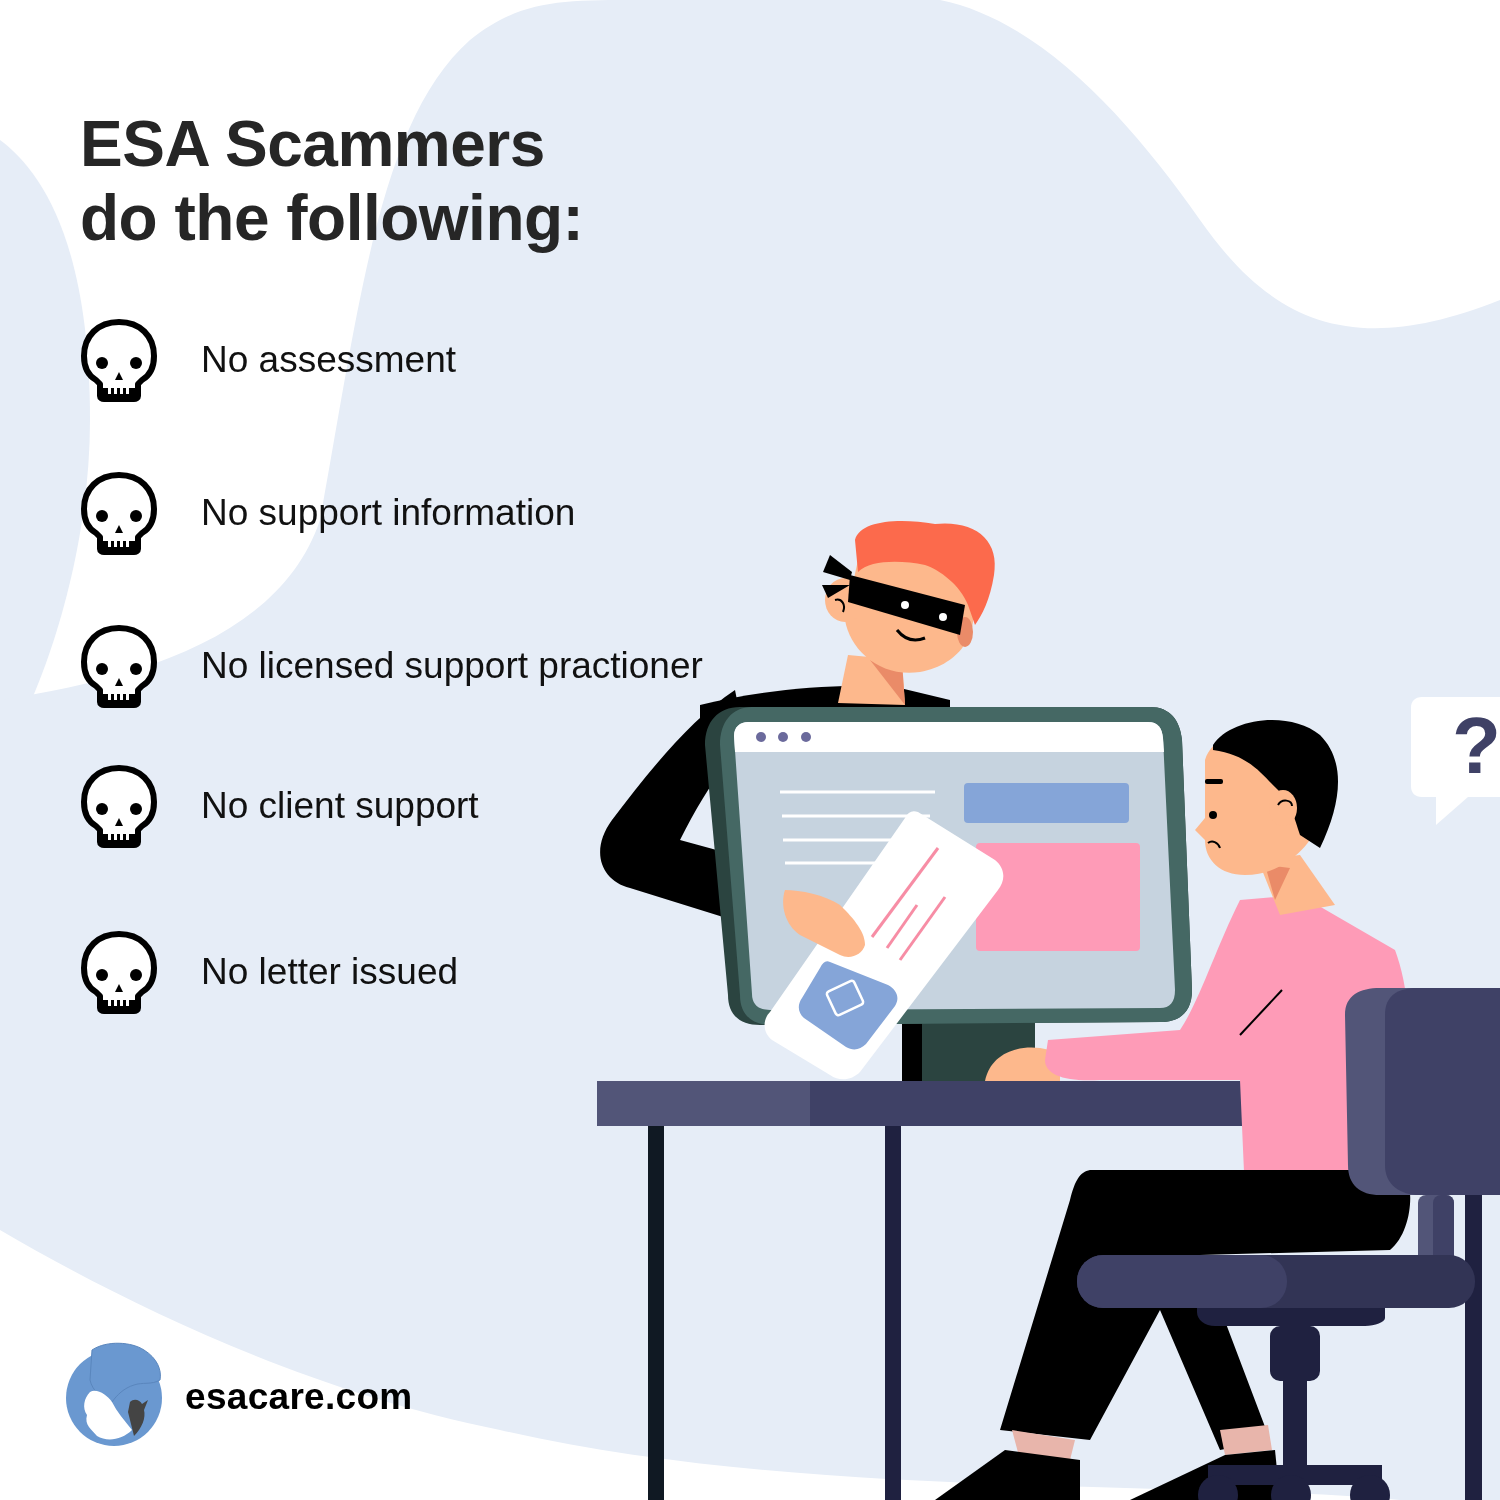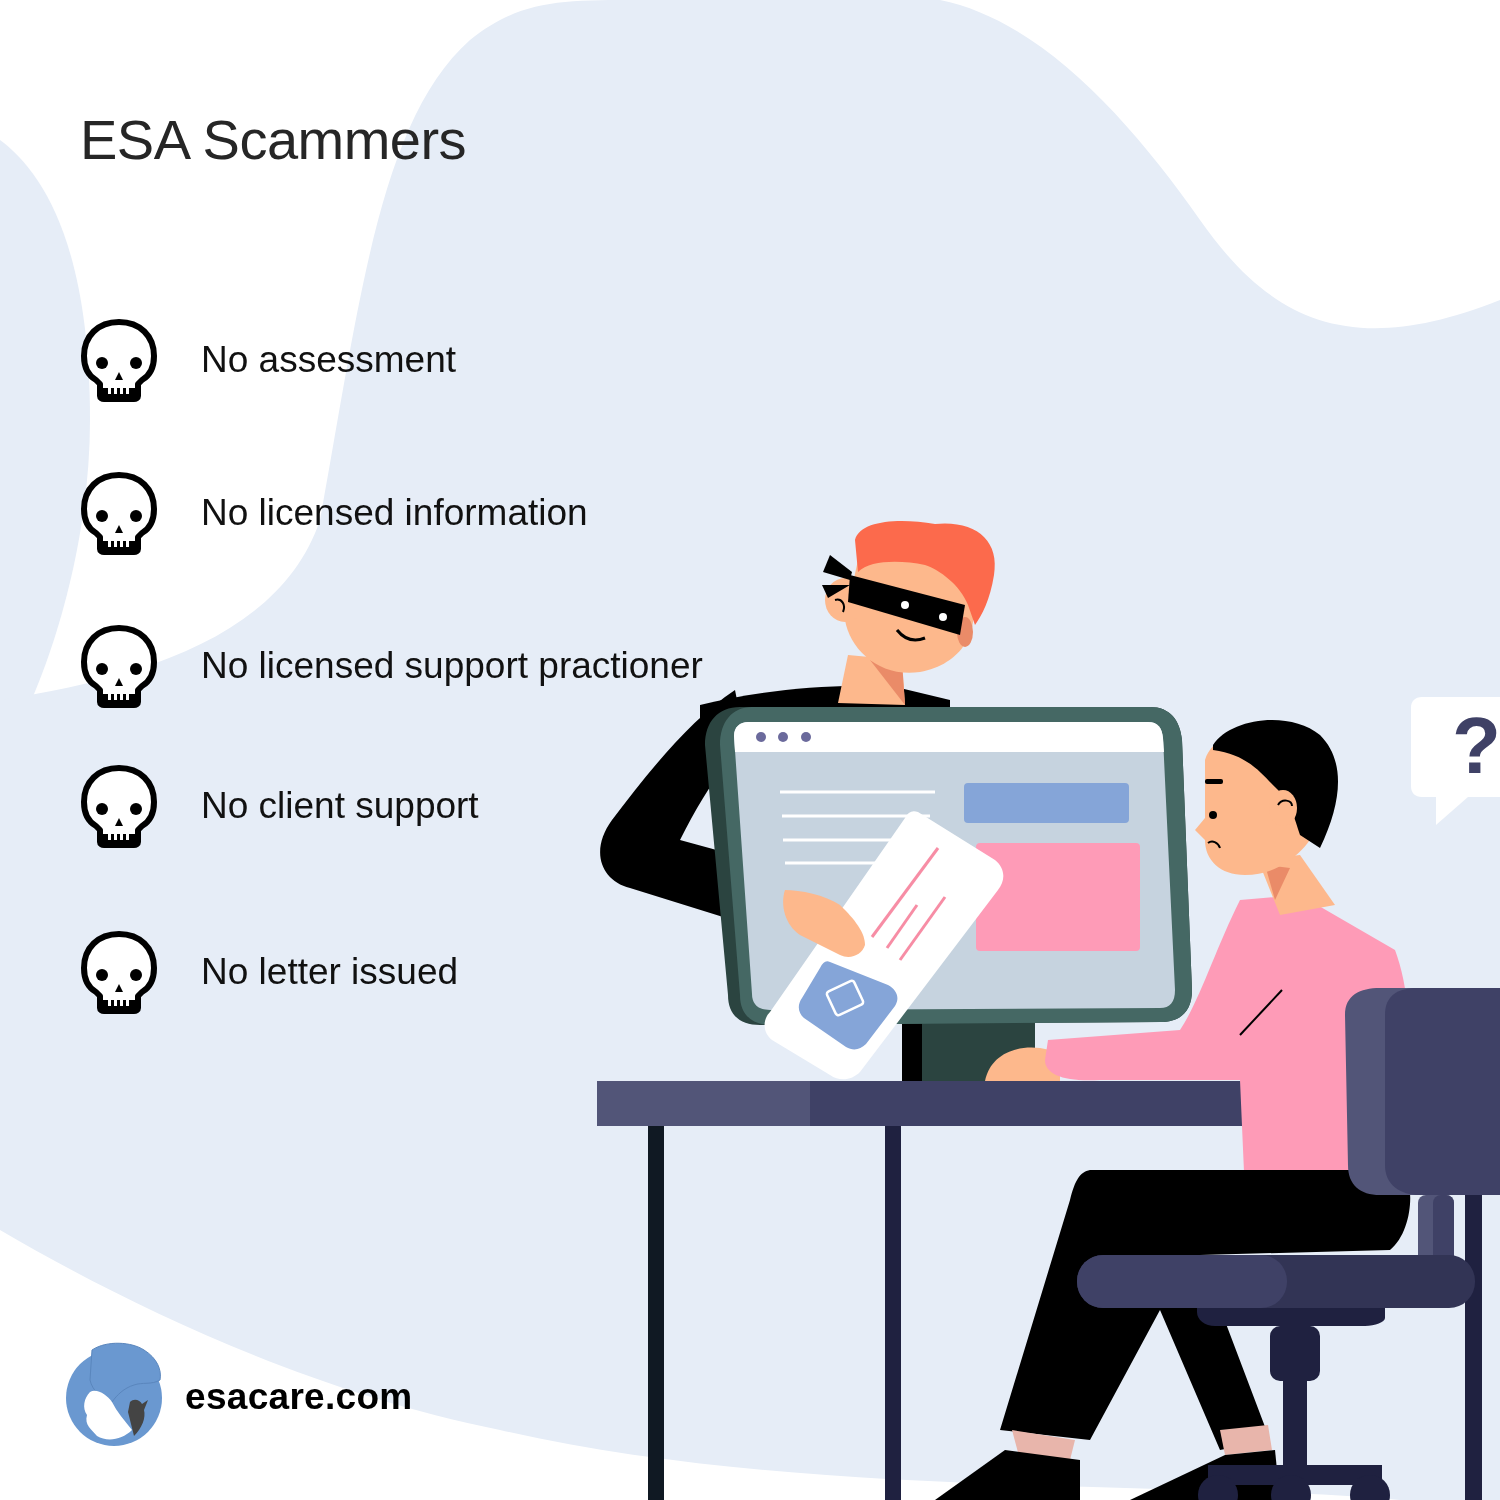--- a/index.html
+++ b/index.html
@@ -6,21 +6,21 @@
     body {
       width: 1500px; height: 1500px; position: relative; overflow: hidden;
       background: #ffffff;
       font-family: "Liberation Sans", "DejaVu Sans", sans-serif;
     }
     .bg { position: absolute; left: 0; top: 0; width: 1500px; height: 1500px; }
     .title {
       position: absolute; left: 80px; top: 112px; margin: 0;
       color: #262626; line-height: 1;
     }
-    .title .line1 { display: block; font-size: 56px; font-weight: 400; letter-spacing: -0.5px; }
+    .title .line1 { display: block; font-size: 64px; font-weight: 700; letter-spacing: -0.5px; }
     .title .line2 { display: block; font-size: 64px; font-weight: 700; margin-top: 10px; letter-spacing: -0.5px; }
     .list { position: absolute; left: 80px; top: 318px; margin: 0; padding: 0; list-style: none; }
     .item { position: absolute; left: 0; display: flex; align-items: center; height: 84px; }
     .item .skull { width: 78px; height: 84px; }
     .item .label { position: absolute; left: 121px; font-size: 37px; color: #111111; white-space: nowrap; }
     .illus { position: absolute; left: 0; top: 0; width: 1500px; height: 1500px; pointer-events: none; }
     .logo { position: absolute; left: 62px; top: 1340px; width: 110px; height: 110px; }
     .logo-text {
       position: absolute; left: 185px; top: 1376px;
       font-size: 37px; font-weight: 700; color: #000000; letter-spacing: 0.3px;
@@ -34,34 +34,35 @@
 <body>
 
 <svg class="bg" viewBox="0 0 1500 1500" xmlns="http://www.w3.org/2000/svg">
   <rect x="0" y="0" width="1500" height="1500" fill="#ffffff"></rect>
   <path d="M0,140 C40,170 90,240 90,420 C90,560 40,700 0,760 Z" fill="#e6edf7"></path>
   <path d="M0,700 C130,680 280,640 320,520 C360,300 380,120 470,40 C520,0 560,0 640,0 L940,0 C1040,20 1130,120 1200,220 C1270,320 1350,360 1500,300 L1500,1500 L1400,1500 C1200,1480 800,1500 500,1430 C300,1390 120,1300 0,1230 Z" fill="#e6edf7"></path>
 </svg>
 
 <h1 class="title">
   <span class="line1">ESA Scammers</span>
+  <span class="line2">do the following:</span>
 </h1>
 
 <ul class="list">
   <li class="item" style="top:0px">
     <svg class="skull" viewBox="0 0 78 84">
         <use href="#skull"></use>
       </svg>
     <span class="label">No assessment</span>
   </li>
   <li class="item" style="top:153px">
     <svg class="skull" viewBox="0 0 78 84">
         <use href="#skull"></use>
       </svg>
-    <span class="label">No licensed information</span>
+    <span class="label">No support information</span>
   </li>
   <li class="item" style="top:306px">
     <svg class="skull" viewBox="0 0 78 84">
         <use href="#skull"></use>
       </svg>
     <span class="label">No licensed support practioner</span>
   </li>
   <li class="item" style="top:446px">
     <svg class="skull" viewBox="0 0 78 84">
         <use href="#skull"></use>

